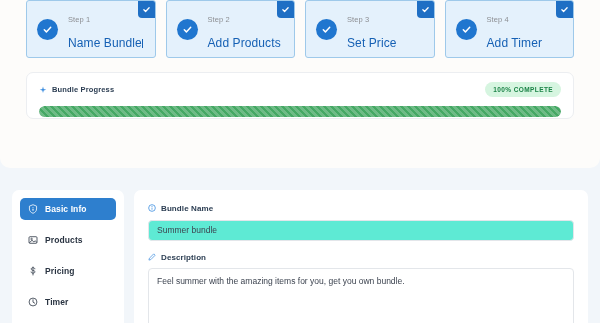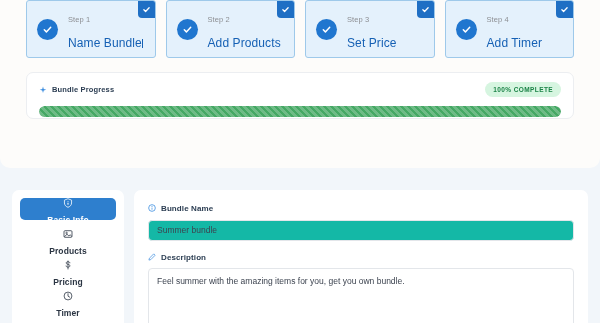--- a/index.html
+++ b/index.html
@@ -187,21 +187,20 @@
     gap: 7px;
     height: 22px;
     padding: 0 8px;
     border-radius: 5px;
     margin-bottom: 9px;
     color: #2a3442;
     font-size: 8.5px;
     font-weight: bold;
     letter-spacing: .1px;
     box-sizing: border-box;
-    flex-direction: column;
   }
   .nav-item.active {
     background: #2e7fce;
     color: #ffffff;
   }
   .nav-icon { display: flex; align-items: center; }
   .nav-icon svg { display:block; }
 
   .form-card {
     position: absolute;
@@ -230,21 +229,21 @@
     width: 100%;
     height: 21px;
     border: 1px solid #e3e6ea;
     border-radius: 4px;
     box-sizing: border-box;
     font-family: "Liberation Sans", sans-serif;
     font-size: 8.5px;
     color: #3d4450;
     padding: 0 8px;
     outline: none;
-    background: #14b8a6;
+    background: #5eead4;
   }
   .field-gap { height: 12px; }
 
   .textarea-wrap { position: relative; }
   .text-area {
     width: 100%;
     height: 60px;
     border: 1px solid #e3e6ea;
     border-radius: 4px;
     box-sizing: border-box;

